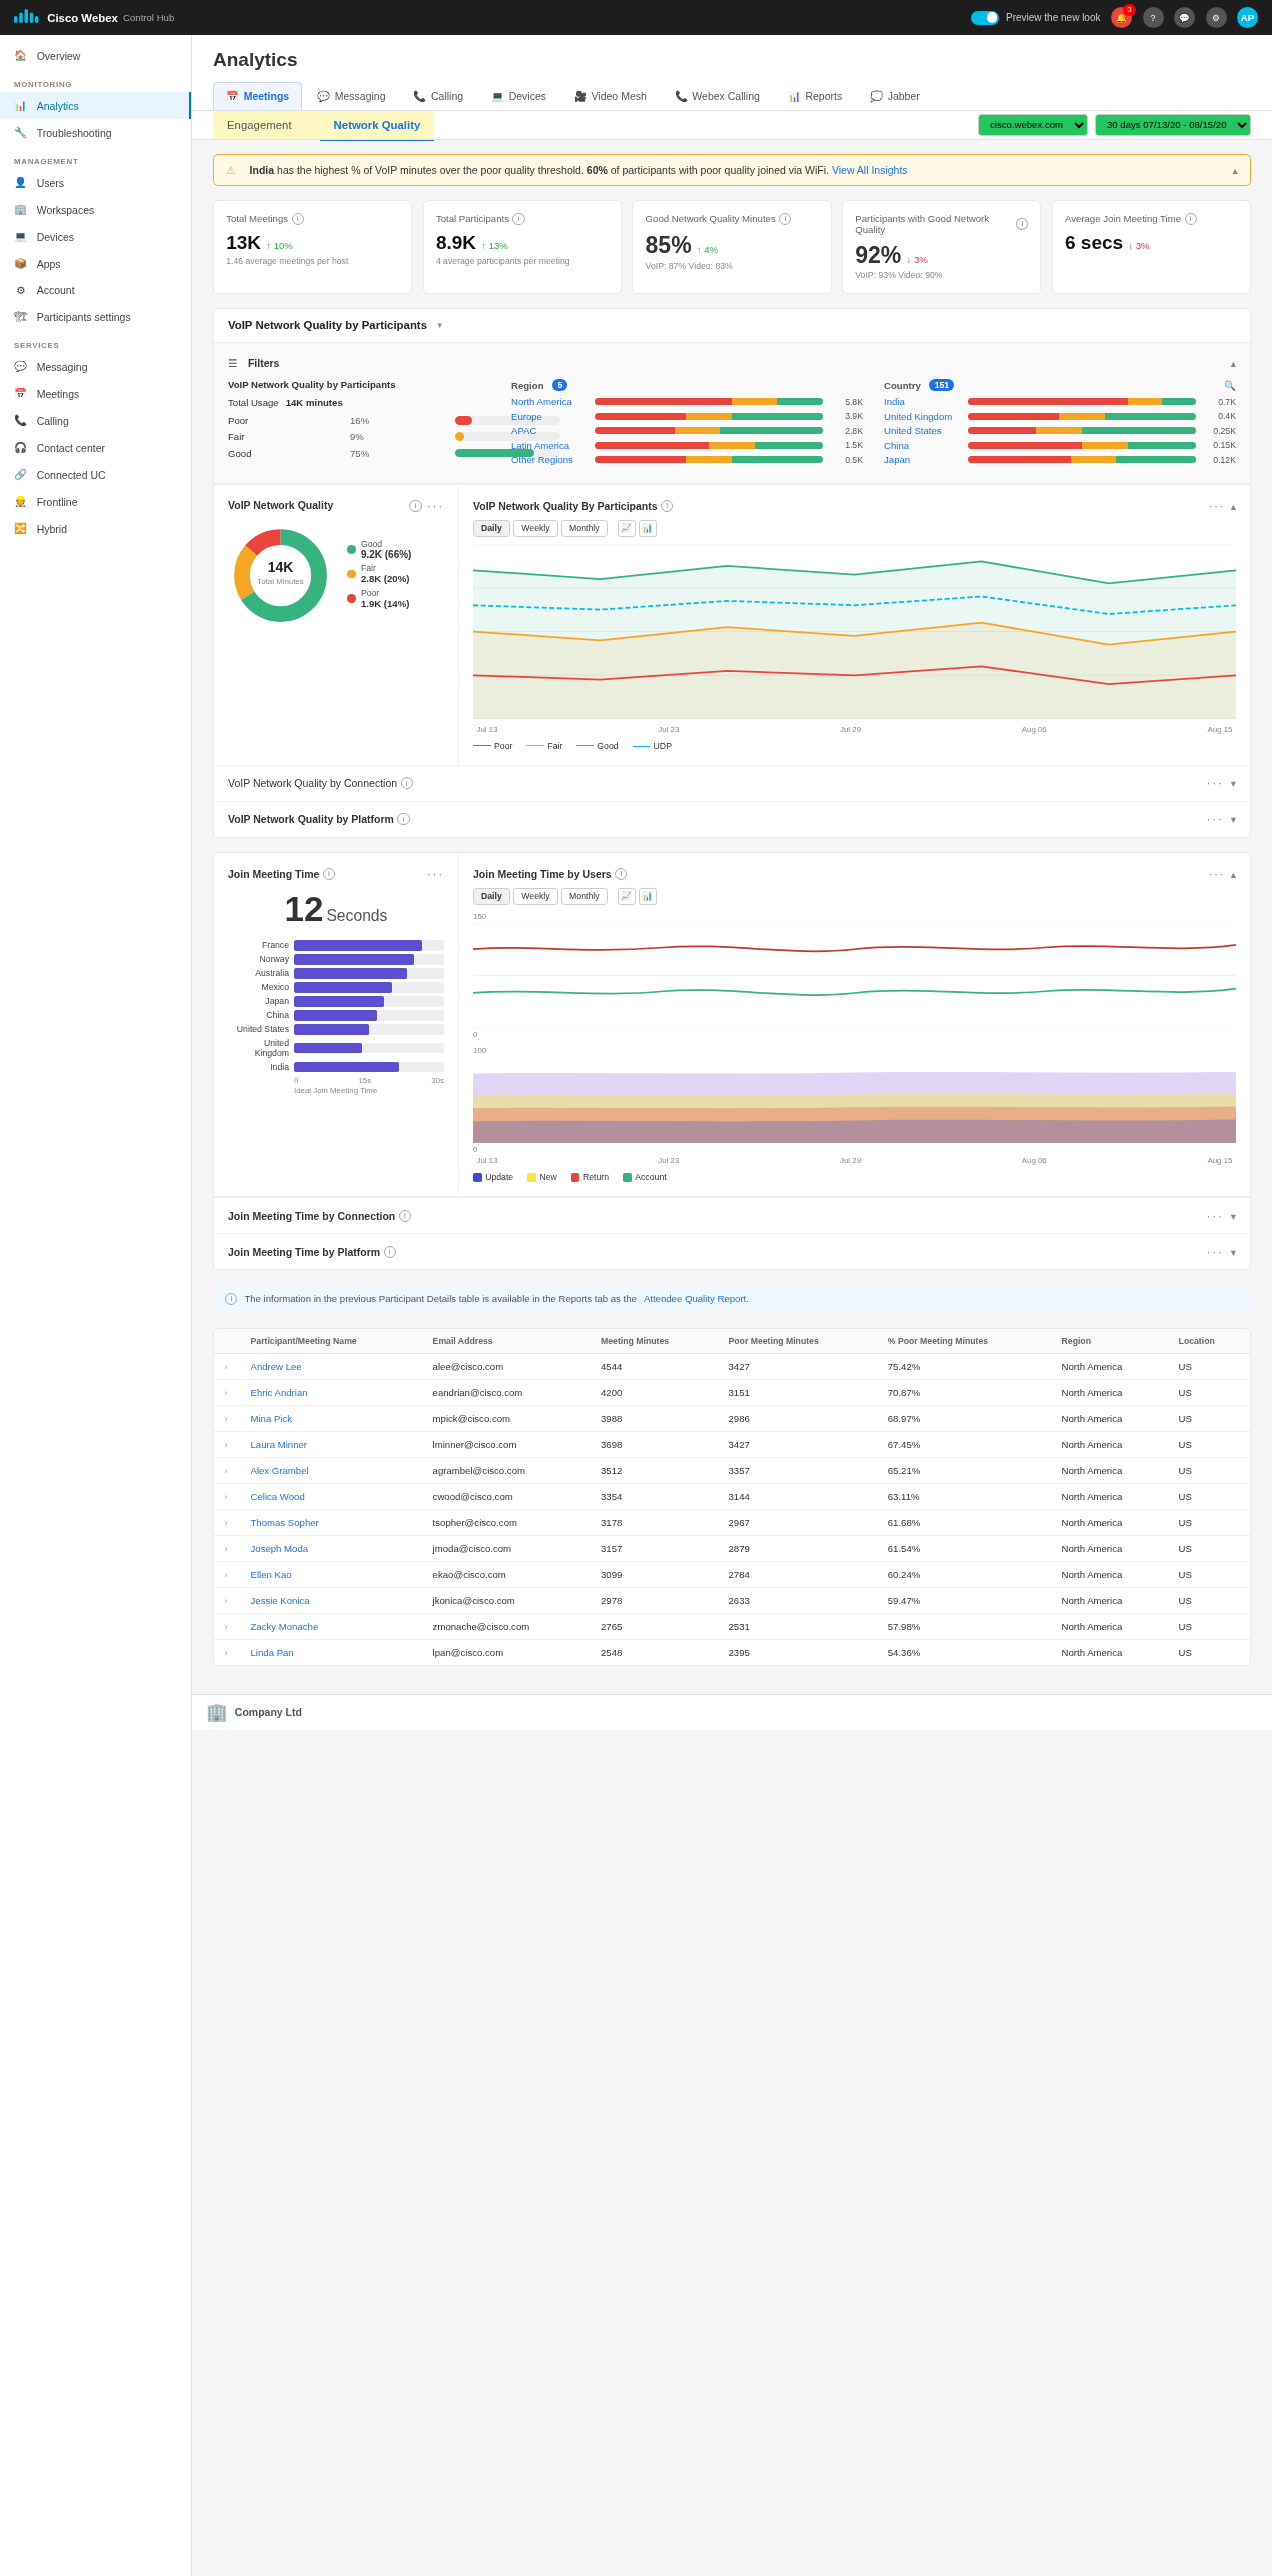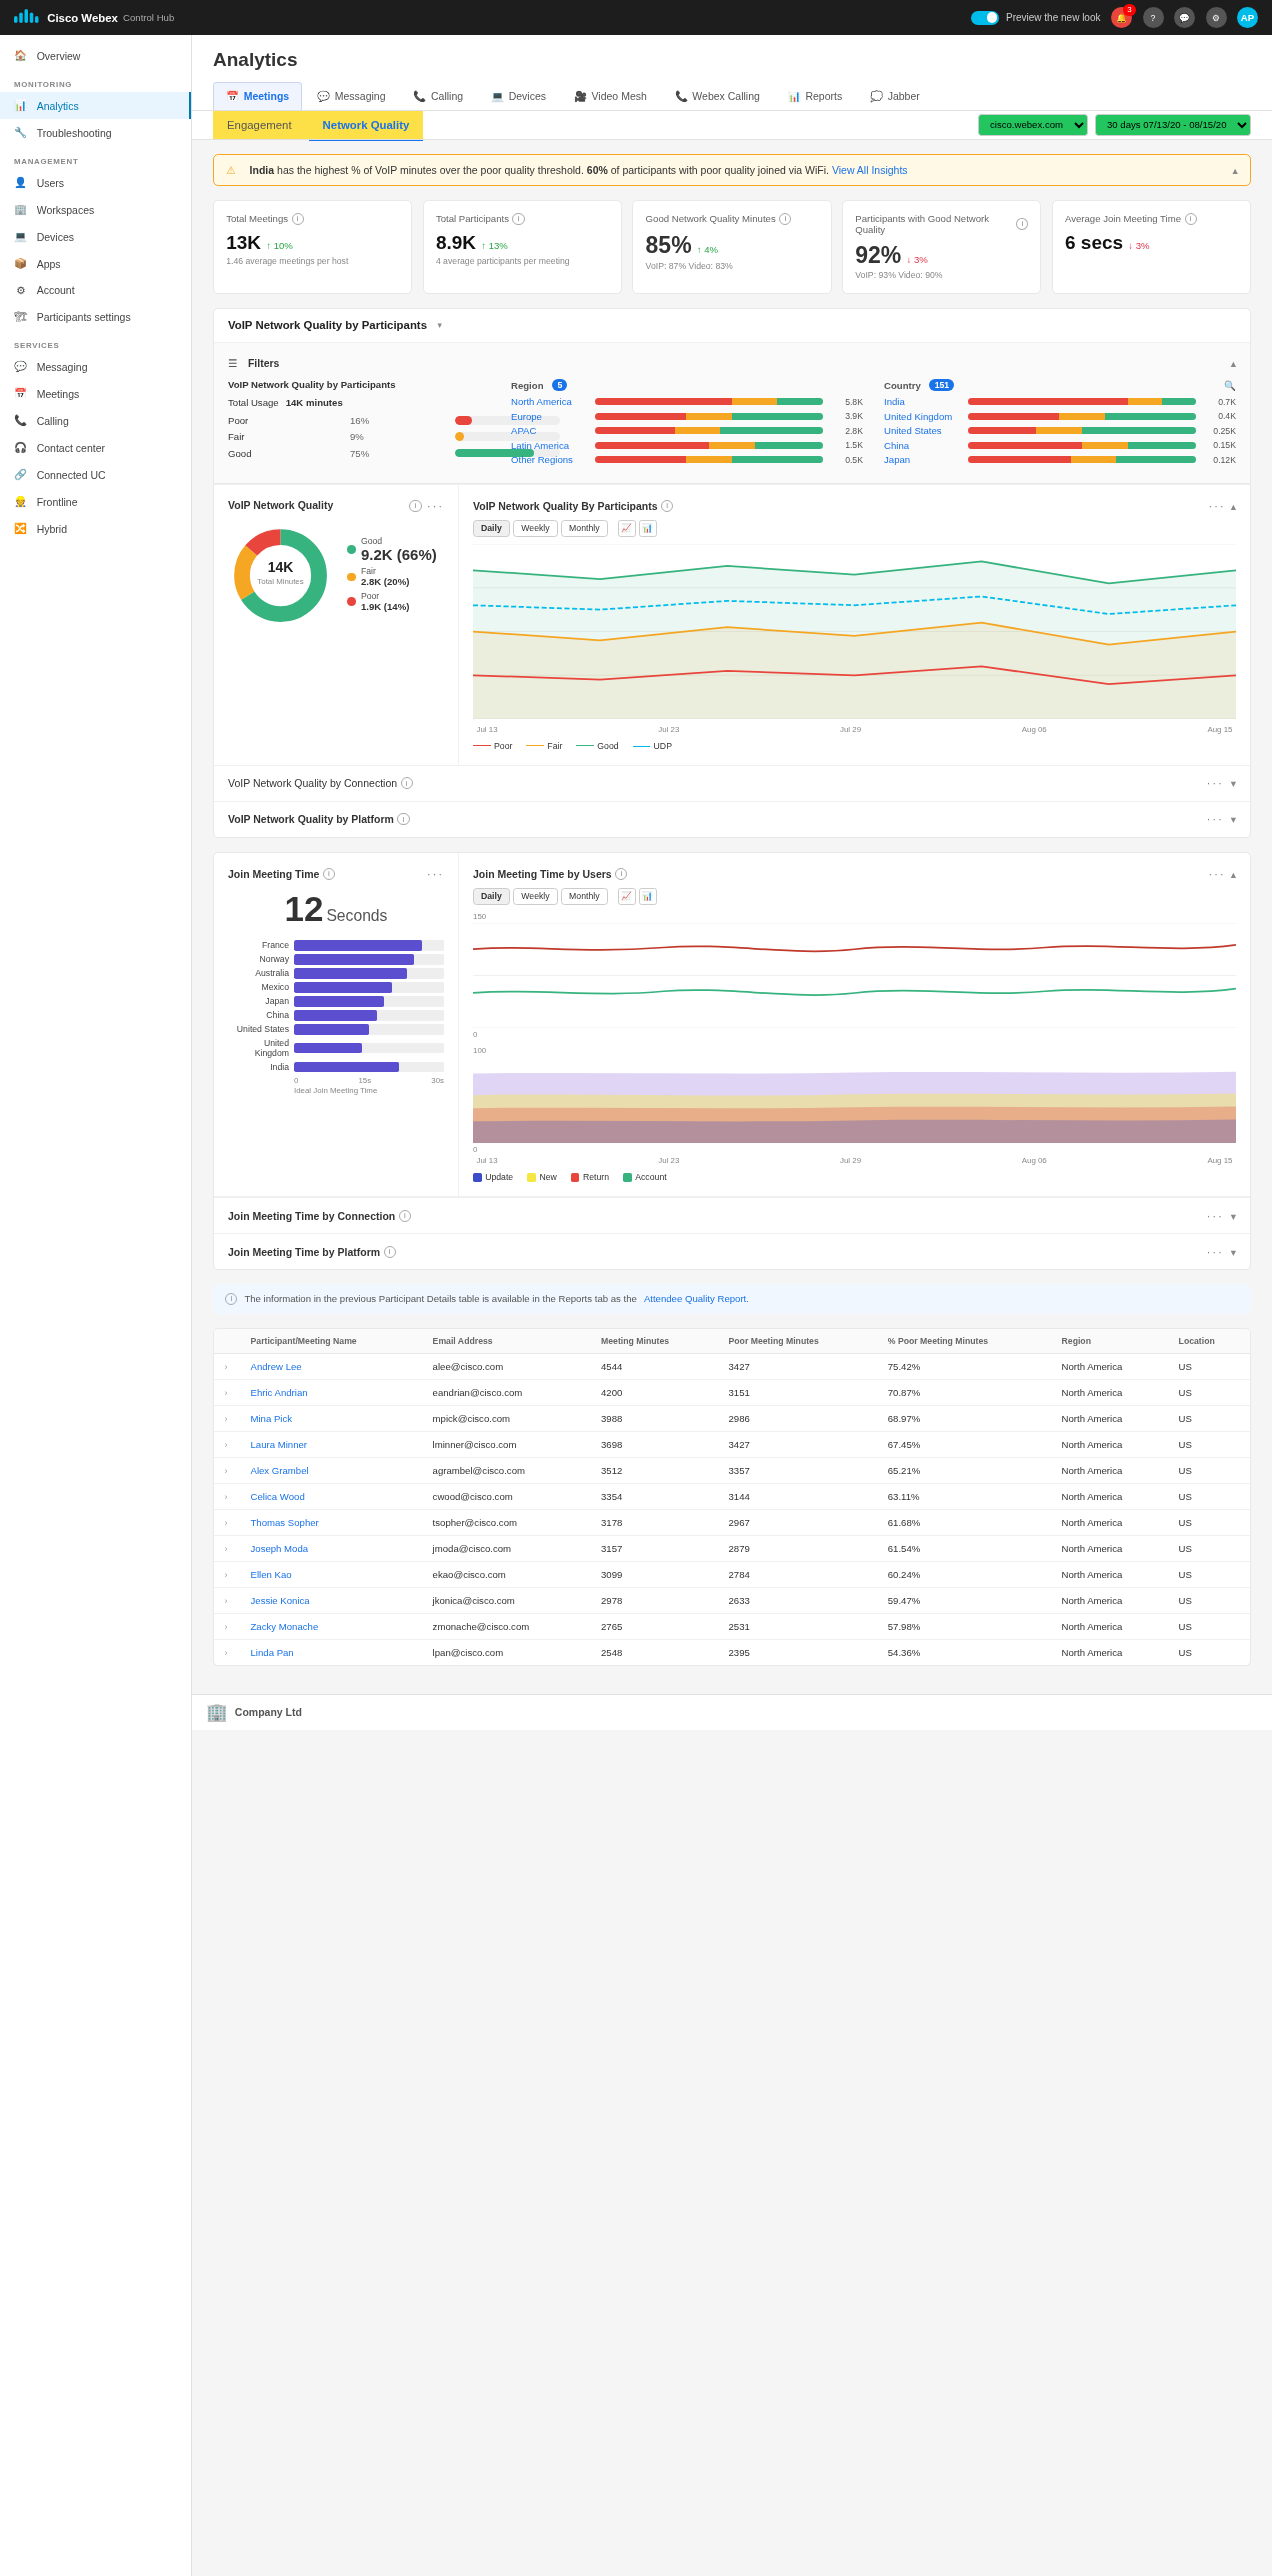--- a/index.html
+++ b/index.html
@@ -33,21 +33,21 @@
     
     .page-header { background: #fff; padding: 14px 21px 0; border-bottom: 0.9px solid #e0e0e0; }
     .page-title { font-size: 19px; font-weight: 600; margin-bottom: 10.5px; }
     
     
     .tab-nav { display: flex; gap: 1.7px; border-bottom: none; }
     .tab-item { padding: 7px 12.2px; cursor: pointer; font-size: 10.5px; color: #555; border-radius: 3.5px 3.5px 0 0; display: flex; align-items: center; gap: 4.4px; border: 0.9px solid transparent; border-bottom: none; }
     .tab-item.active { background: #f0f4ff; color: #1a73e8; border-color: #ccd6f0 #ccd6f0 transparent; font-weight: 600; }
     
     
-    .sub-tabs { background: #fde047; padding: 0 21px; border-bottom: 1.7px solid #e0e0e0; display: flex; gap: 3px; }
+    .sub-tabs { background: #fef9c3; padding: 0 21px; border-bottom: 1.7px solid #e0e0e0; display: flex; gap: 14px; }
     .sub-tab { padding: 8.7px 14px; cursor: pointer; font-size: 11.4px; color: #555; border-bottom: 1.7px solid transparent; margin-bottom: -1.7px; }
     .sub-tab.active { color: #1a73e8; border-bottom-color: #1a73e8; font-weight: 600; }
     .filter-select { border: 0.9px solid #ccc; border-radius: 3.5px; padding: 3.5px 7px; font-size: 9.6px; background: #22c55e; cursor: pointer; }
 
     
     .content { padding: 14px 21px; }
     
     
     .alert-banner { background: #fff9e6; border: 0.9px solid #f5a623; border-radius: 5.2px; padding: 8.7px 12.2px; display: flex; align-items: center; justify-content: space-between; margin-bottom: 14px; font-size: 10.5px; }
     .alert-banner .warn-icon { color: #f5a623; margin-right: 7px; }
@@ -552,21 +552,21 @@
 
                 <circle cx="60" cy="60" r="44" fill="none" stroke="#e8453c" stroke-width="18" stroke-dasharray="38.7 420.5" stroke-dashoffset="-238.1" transform="rotate(-90 60 60)"></circle>
                 <text x="60" y="56" text-anchor="middle" font-size="16" font-weight="700" fill="#222">14K</text>
                 <text x="60" y="70" text-anchor="middle" font-size="9" fill="#888">Total Minutes</text>
               </svg>
               <div class="donut-legend">
                 <div class="legend-item">
                   <div class="legend-dot" style="background:#36b37e;"></div>
                   <div>
                     <div style="font-size:8.7px;color:#555;">Good</div>
-                    <div style="font-size:15px;font-weight:600;">9.2K (66%)</div>
+                    <div style="font-size:10px;font-weight:600;">9.2K (66%)</div>
                   </div>
                 </div>
                 <div class="legend-item">
                   <div class="legend-dot" style="background:#f5a623;"></div>
                   <div>
                     <div style="font-size:8.7px;color:#555;">Fair</div>
                     <div style="font-size:9.6px;font-weight:600;">2.8K (20%)</div>
                   </div>
                 </div>
                 <div class="legend-item">

